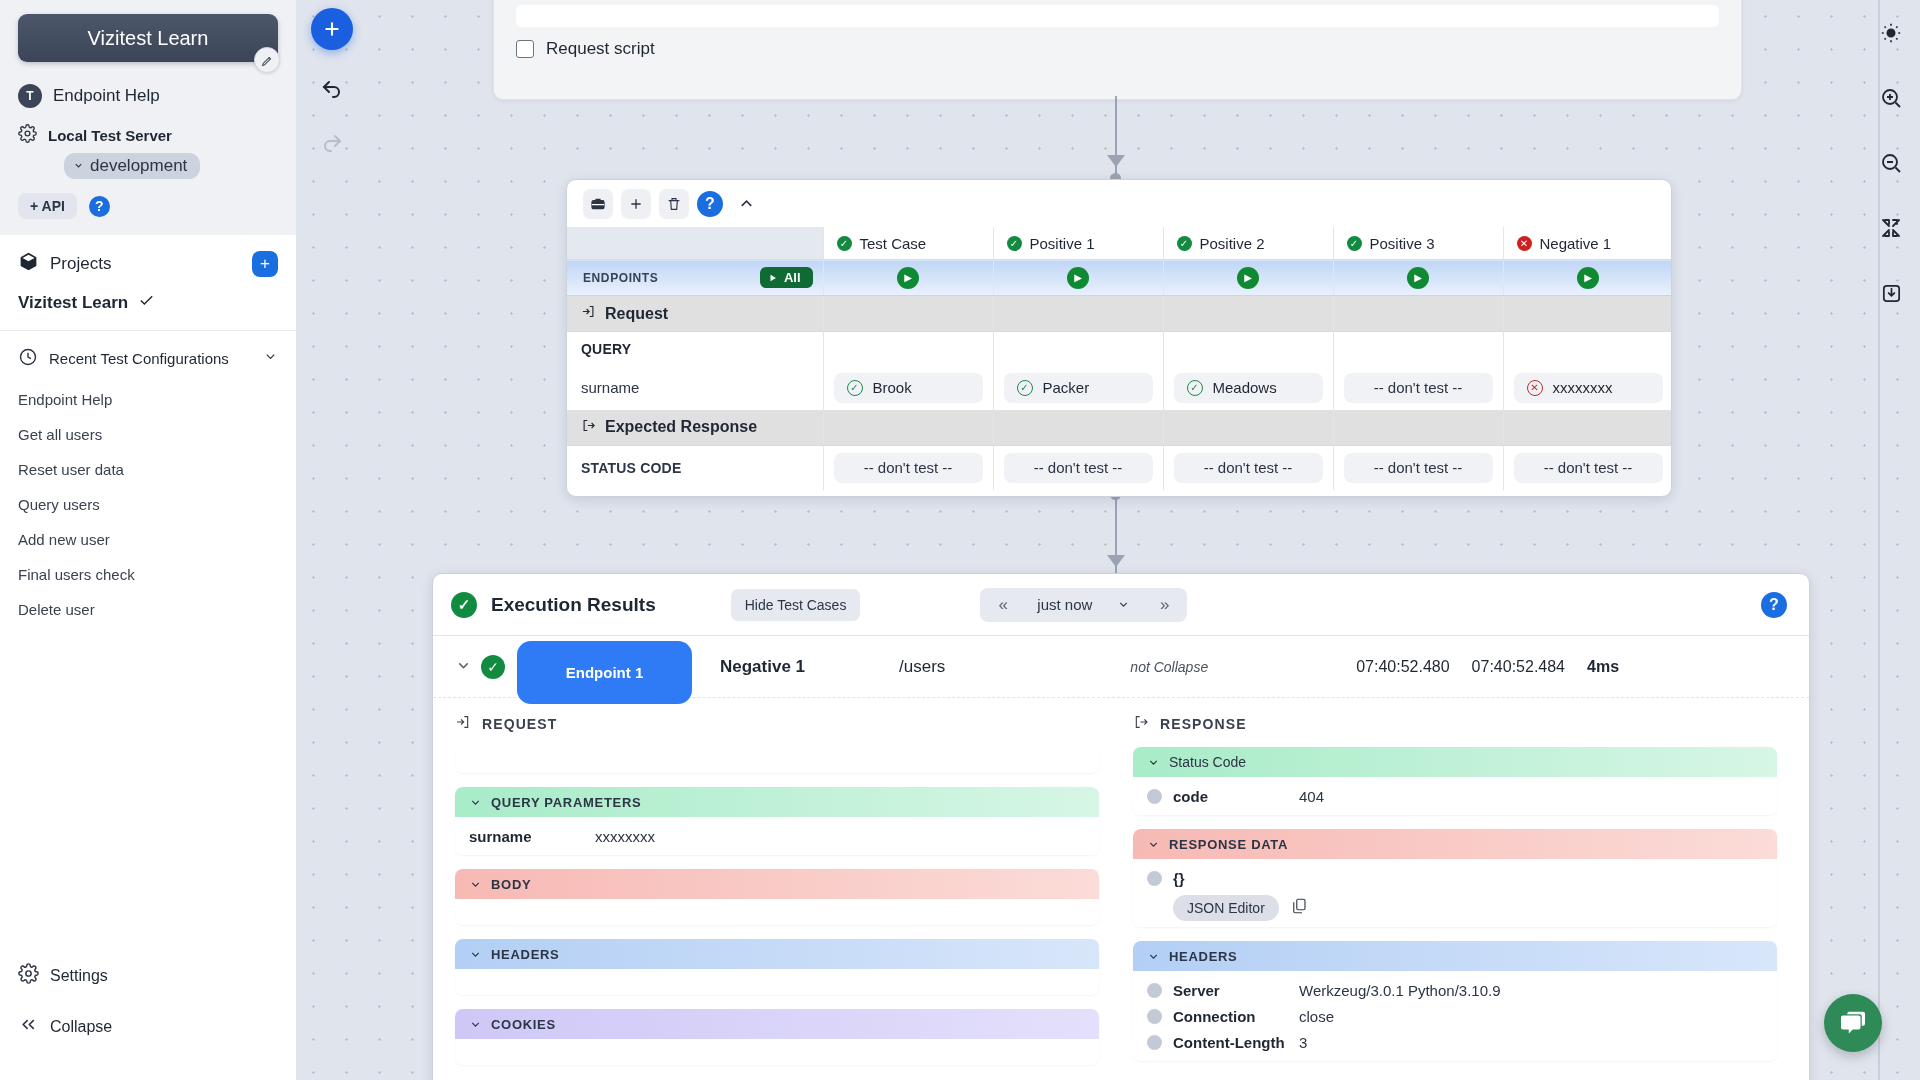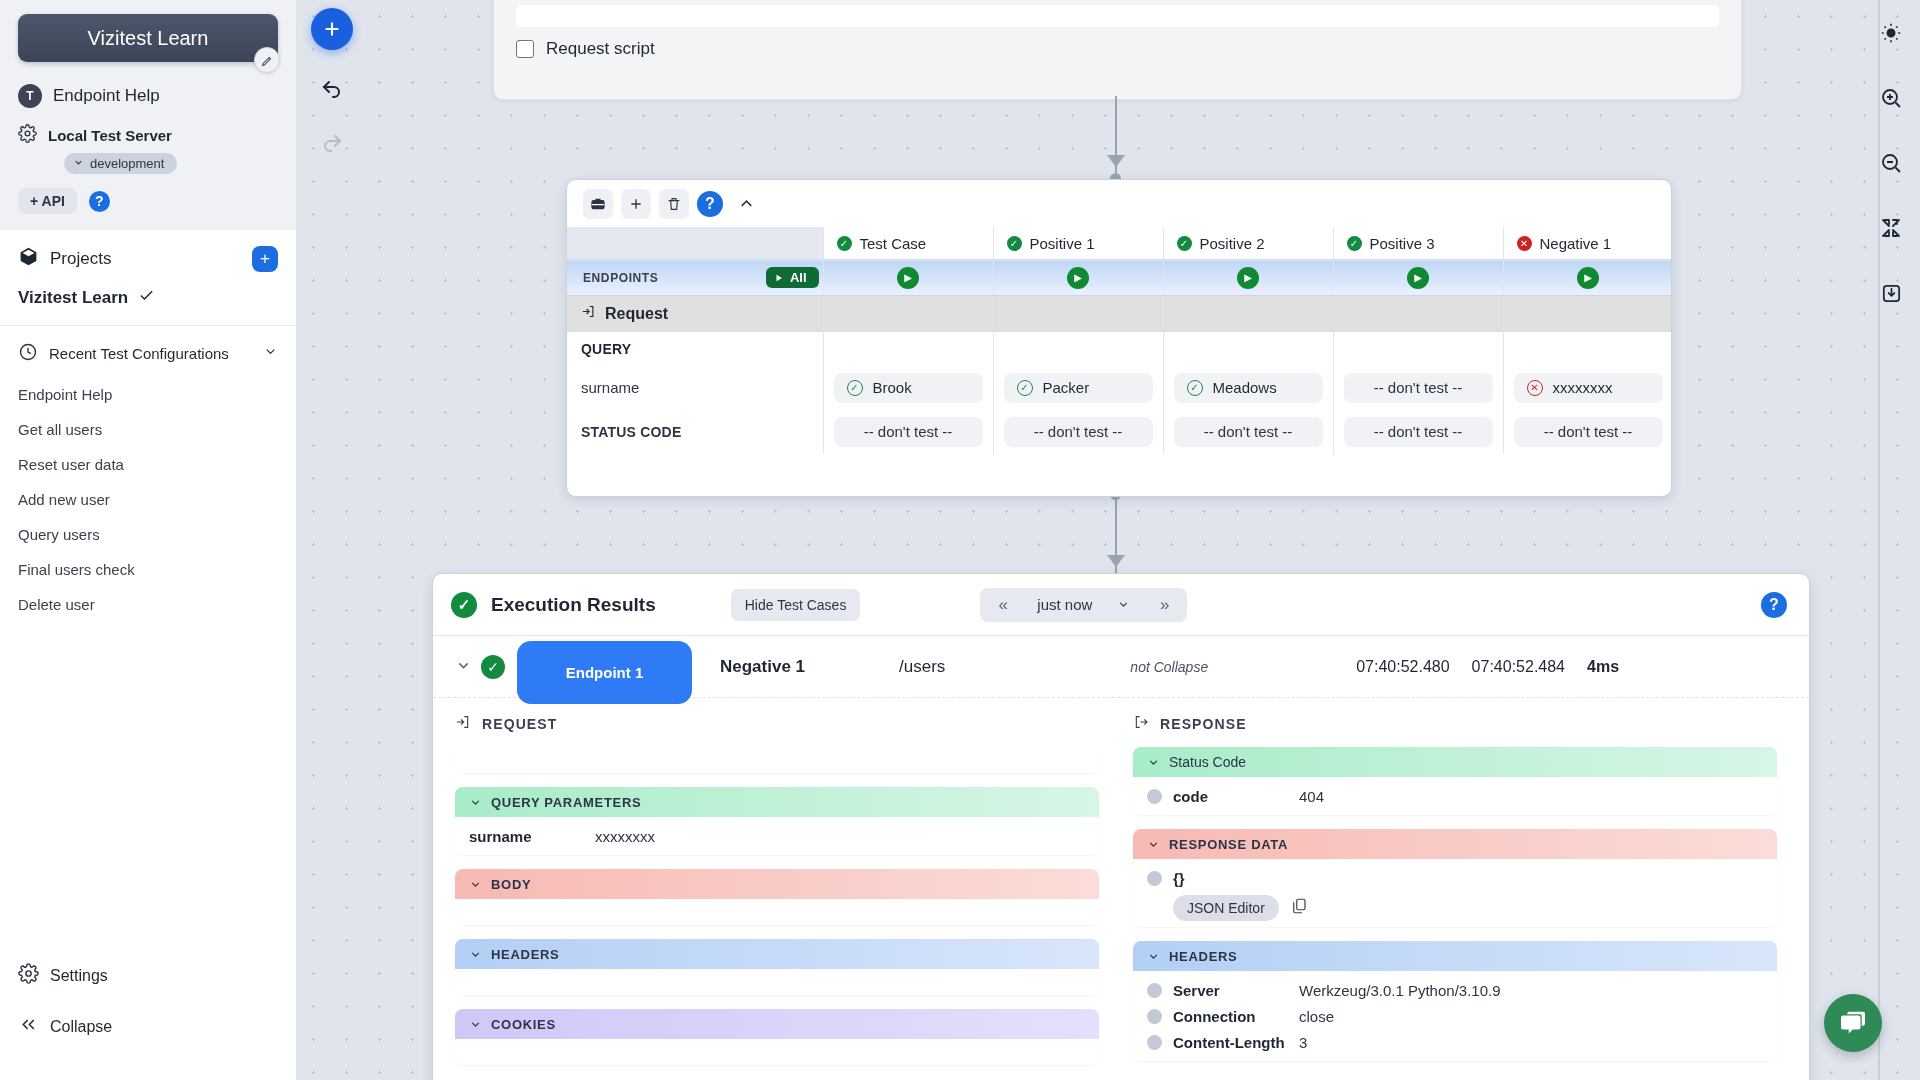--- a/index.html
+++ b/index.html
@@ -37,21 +37,21 @@
   .avatar-t {
     width: 24px; height: 24px; border-radius:50%; background:#3c4557; color:#fff;
     font-size: 12px; font-weight: 700; display:flex; align-items:center; justify-content:center;
   }
   .sb-endpoint-label { font-size: 17px; color:#1f2733; }
   .sb-row.server { margin-top: 16px; }
   .sb-server-label { font-size: 15px; font-weight: 700; color:#1f2733; }
   .env-chip {
     margin: 6px 0 0 46px; display:inline-flex; align-items:center; gap:6px;
     background:#ccd3df; border-radius: 11px; padding: 3px 13px 3px 9px;
-    font-size: 13px; color:#2c3545;
+    font-size: 17px; color:#2c3545;
   }
   .api-row { margin-top: 14px; display:flex; align-items:center; gap: 12px; }
   .api-chip {
     background:#e2e5ed; border-radius: 8px; padding: 5px 12px;
     font-size: 14px; font-weight: 600; color:#2c3545;
   }
   .help-dot {
     width: 21px; height: 21px; border-radius:50%; background:#1a6ee0; color:#fff;
     font-size: 14px; font-weight:700; display:flex;align-items:center;justify-content:center;
   }
@@ -131,21 +131,21 @@
   .col-label { width: 256px; }
   .col-case { width: 170px; }
 
   .tc-colhead { height: 32px; background:#e4e8ef; }
   .tc-colhead td { border-bottom: 1px solid #d6dbe4; }
   .case-head { display:flex; align-items:center; gap: 8px; padding-left: 13px; font-size: 15px; background:#fff; height:32px;}
   .ico-ok { width:15px;height:15px;border-radius:50%;background:#128a3f;color:#fff;font-size:10px;display:flex;align-items:center;justify-content:center;flex:none;}
   .ico-bad { width:15px;height:15px;border-radius:50%;background:#cf2020;color:#fff;font-size:10px;display:flex;align-items:center;justify-content:center;flex:none;}
 
   .row-endpoints td { height: 36px; background: linear-gradient(180deg,#bfd6f5 0%, #d9e6fa 60%, #eaf1fd 100%); border-bottom:1px solid #cbd5e3;}
-  .ep-label { display:flex; align-items:center; justify-content:space-between; padding: 0 4px 0 16px; }
+  .ep-label { display:flex; align-items:center; justify-content:space-between; padding: 0 10px 0 16px; }
   .ep-text { font-size: 12px; font-weight: 700; letter-spacing: .6px; color:#3a424f; }
   .all-btn { background:#0f6b33; color:#fff; border-radius:6px; padding: 3px 12px 3px 8px; font-size:13px; font-weight:700; display:flex; align-items:center; gap:6px;}
   .play-circ { width: 22px; height:22px; border-radius:50%; background:#0f8a33; color:#fff; display:flex;align-items:center;justify-content:center; margin:0 auto; font-size:10px;}
 
   .row-section td { height: 36px; background:#e0e0e0; border-bottom:1px solid #d6dbe4; }
   .row-section td.col-label { background:#e0e0e0; }
   .row-section .sec-label { display:flex;align-items:center;gap:9px; padding-left: 14px; font-size:16px; font-weight:700;}
   .row-section td.empty { background:#e0e0e0; }
   .row-subhead td { height: 34px; background:#fff; }
   .row-subhead .sub-label { padding-left: 14px; font-size: 14px; font-weight: 700; letter-spacing:.2px;}
@@ -289,22 +289,22 @@
       <span>
         <svg width="15" height="15" viewBox="0 0 24 24" fill="none" stroke="#2c3545" stroke-width="2">
             <path d="M6 9l6 6 6-6"></path>
           </svg>
       </span>
     </div>
     <div class="recent-list" id="recent-list">
         <div class="recent-item">Endpoint Help</div>
         <div class="recent-item">Get all users</div>
         <div class="recent-item">Reset user data</div>
+        <div class="recent-item">Query users</div>
         <div class="recent-item">Add new user</div>
-        <div class="recent-item">Query users</div>
         <div class="recent-item">Final users check</div>
         <div class="recent-item">Delete user</div>
       </div>
 
     <div class="sb-spacer"></div>
     <div class="sb-bottom">
       <div class="sb-row">
         <span>
           <svg width="21" height="21" viewBox="0 0 24 24" fill="none" stroke="#2c3545" stroke-width="1.7">
               <circle cx="12" cy="12" r="3"></circle>
@@ -546,20 +546,38 @@
                   <span>-- don't test --</span>
                 </div>
               </td>
             <td id="qv4">
                 <div class="cellbox">
                   <span class="ico-bad-o">✕</span>
                   <span>xxxxxxxx</span>
                 </div>
               </td>
           </tr>
+          <tr class="row-section">
+            <td class="col-label">
+              <div class="sec-label">
+                <span>
+                  <svg width="15" height="15" viewBox="0 0 24 24" fill="none" stroke="#1f2733" stroke-width="1.8">
+                      <path d="M10 4H5v16h5"></path>
+                      <path d="M11 12h10M17 8l4 4-4 4"></path>
+                    </svg>
+                </span>
+                <span>Expected Response</span>
+              </div>
+            </td>
+            <td class="empty"></td>
+            <td class="empty"></td>
+            <td class="empty"></td>
+            <td class="empty"></td>
+            <td class="empty"></td>
+          </tr>
           <tr class="row-data">
             <td class="sub-label" style="font-weight:700;font-size:14px;letter-spacing:.2px;">STATUS CODE</td>
             <td id="sc0">
                 <div class="cellbox plain">-- don't test --</div>
               </td>
             <td id="sc1">
                 <div class="cellbox plain">-- don't test --</div>
               </td>
             <td id="sc2">
                 <div class="cellbox plain">-- don't test --</div>

